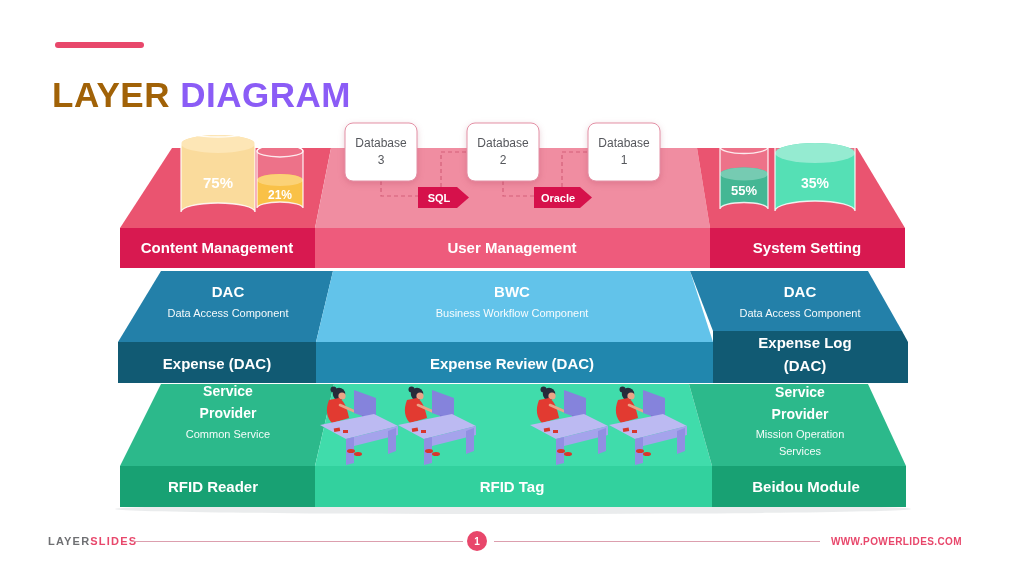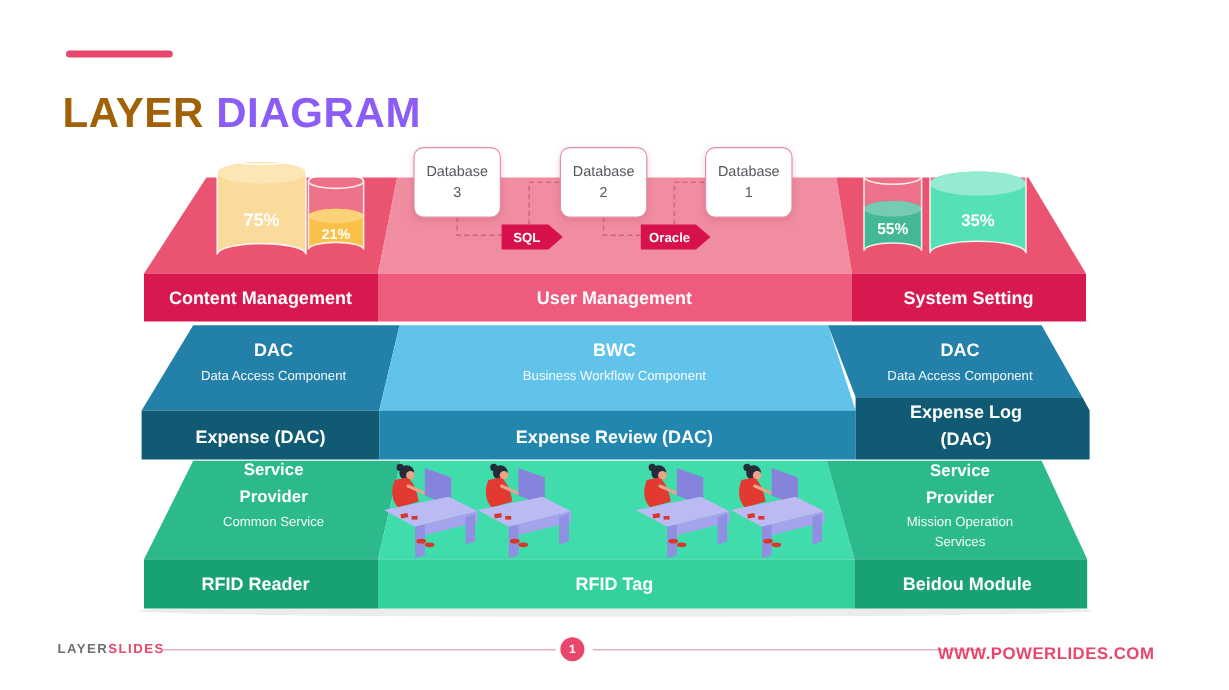--- a/index.html
+++ b/index.html
@@ -38,21 +38,21 @@
   
   .footer{position:absolute;left:0;top:528px;width:1024px;height:30px;}
   .brand{position:absolute;left:48px;top:7px;font-size:11px;font-weight:bold;letter-spacing:1.2px;}
   .brand .b1{color:#6f7073;}
   .brand .b2{color:#e8476b;}
   .fline{position:absolute;top:13px;height:1px;background:#dc9fae;}
   .fline1{left:133px;width:330px;}
   .fline2{left:494px;width:326px;}
   .page-badge{position:absolute;left:467px;top:3px;width:20px;height:20px;border-radius:50%;background:#e8476b;color:#fff;
     font-size:10px;font-weight:bold;display:flex;align-items:center;justify-content:center;}
-  .site{position:absolute;right:62px;top:8px;font-size:14px;font-weight:bold;letter-spacing:.4px;color:#e8476b;}
+  .site{position:absolute;right:62px;top:8px;font-size:10px;font-weight:bold;letter-spacing:.4px;color:#e8476b;}
 </style>
 </head>
 <body>
 
 <div class="slide">
 
   <div class="accent-line"></div>
   <h1 class="title"><span class="w1">LAYER</span><span> </span><span class="w2">DIAGRAM</span></h1>
 
   <svg class="diagram" viewBox="0 0 1024 575">

